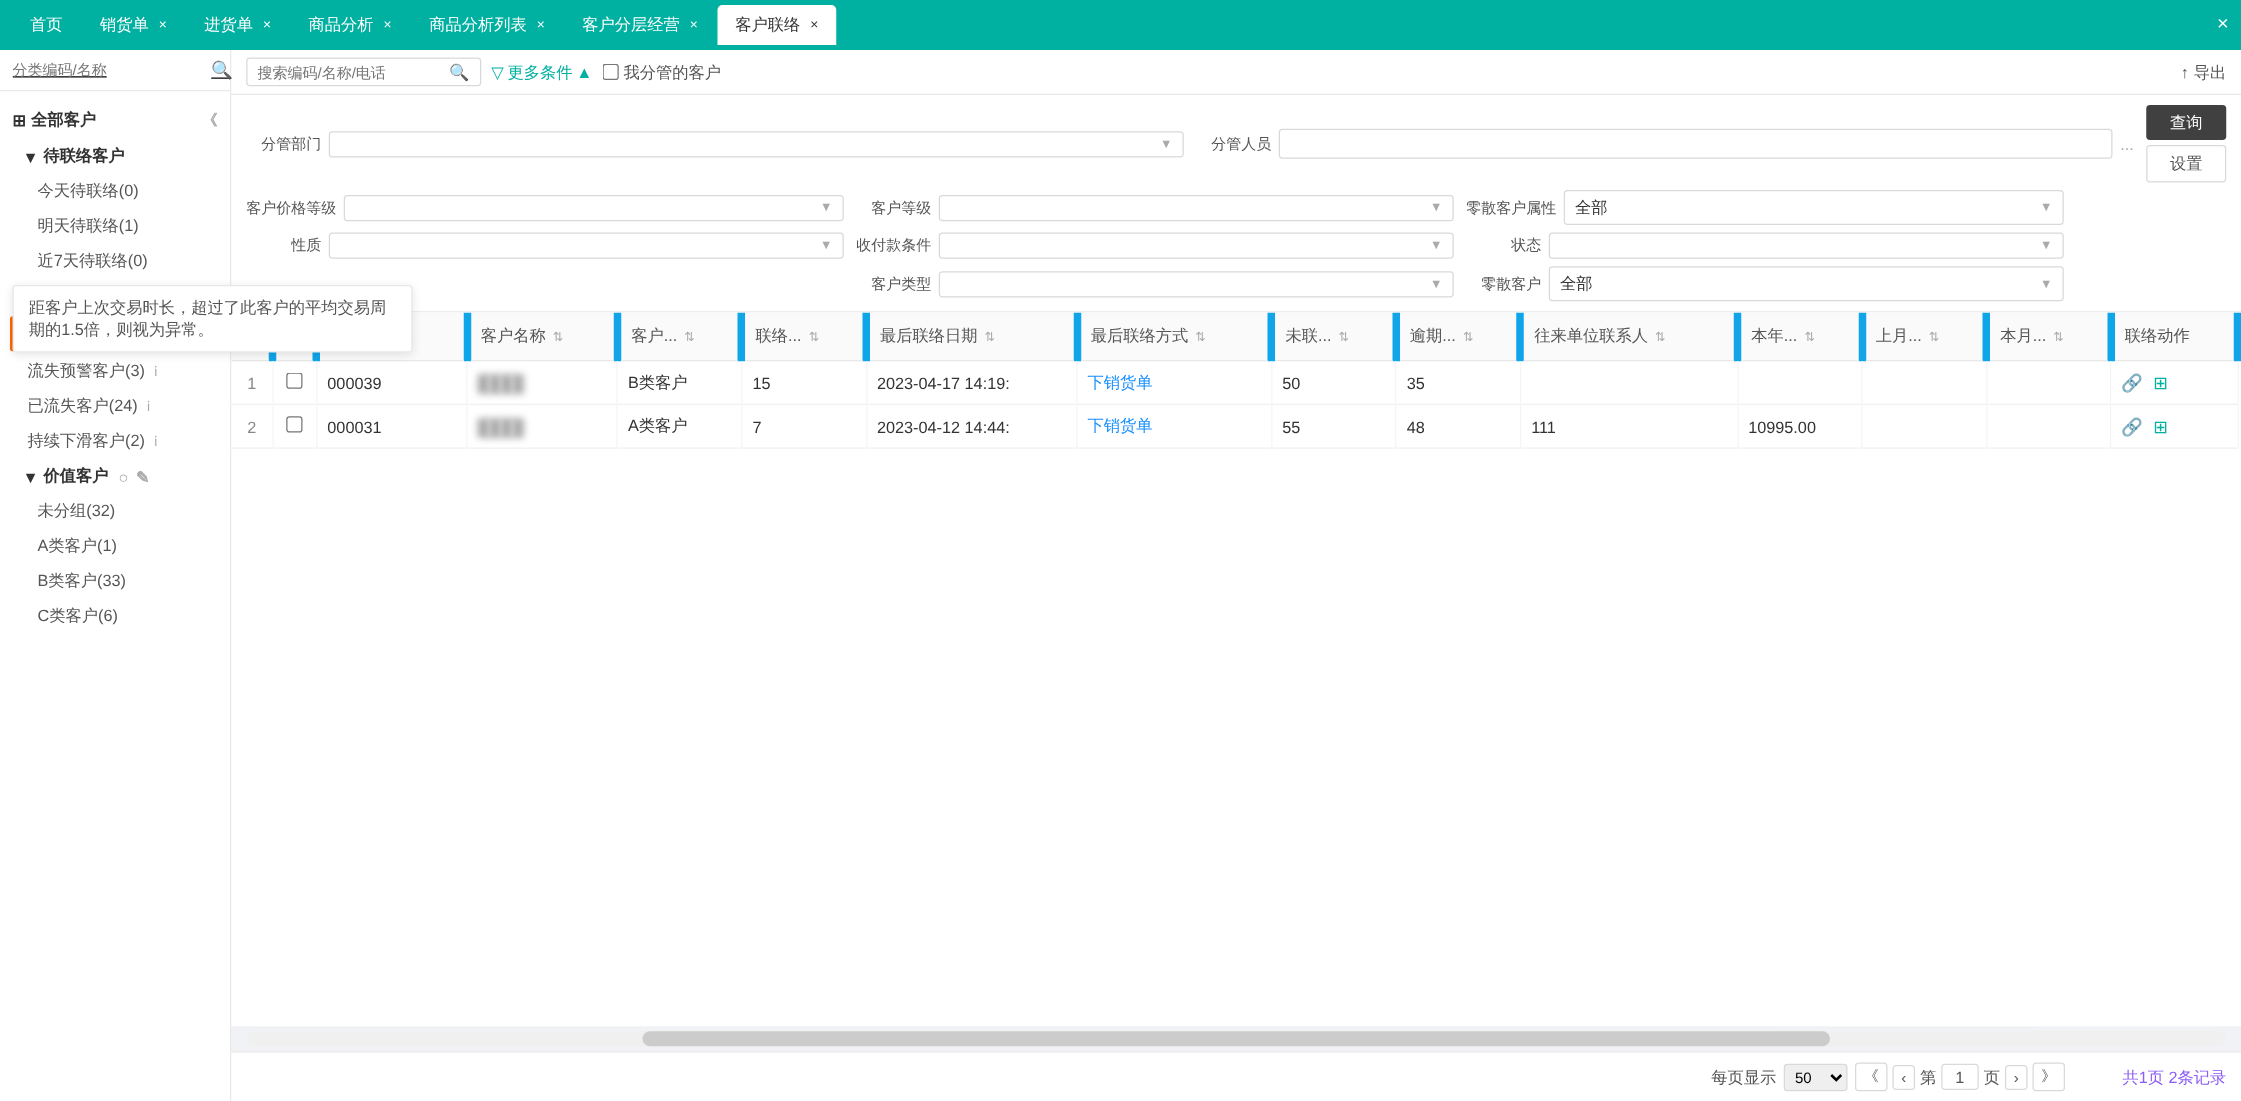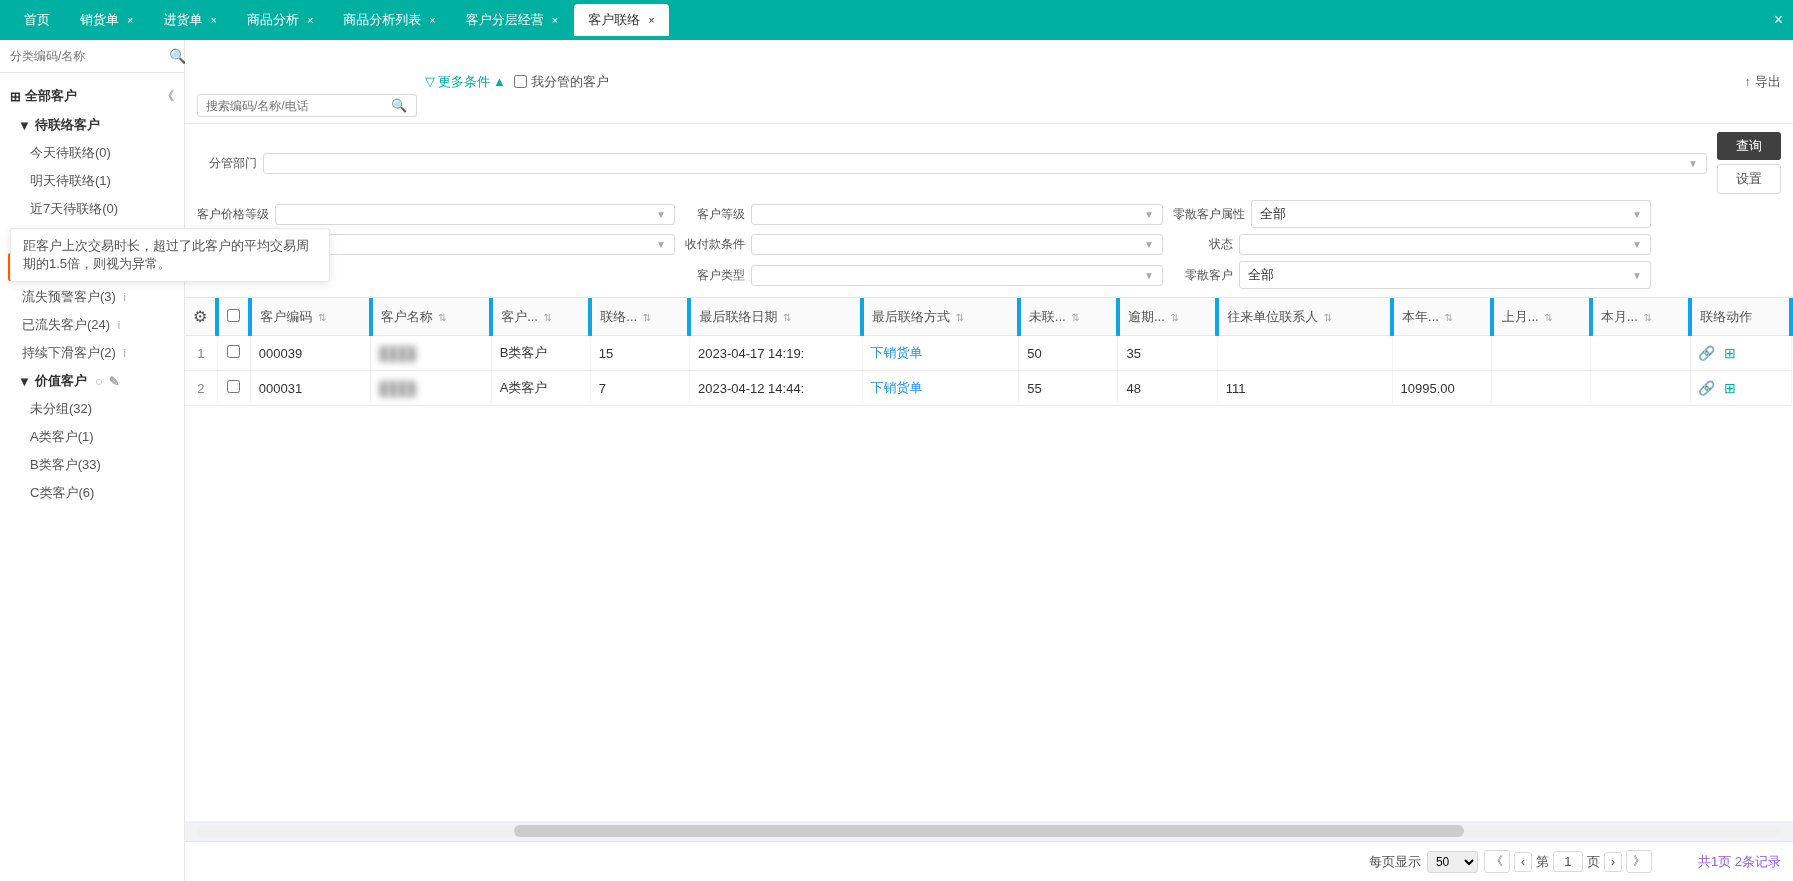--- a/index.html
+++ b/index.html
@@ -10,37 +10,37 @@
     .top-nav .nav-item { color: #fff; padding: 0 14px; height: 32px; display: flex; align-items: center; cursor: pointer; font-size: 13px; gap: 4px; }
     .top-nav .nav-item.active { background: #fff; color: #333; border-radius: 4px 4px 0 0; }
     .top-nav .nav-item .close-x { font-size: 11px; color: inherit; margin-left: 4px; }
     .top-nav .right-close { position: absolute; right: 10px; top: 50%; transform: translateY(-50%); color: #fff; cursor: pointer; font-size: 16px; }
 
     
     .main-layout { display: flex; height: calc(881px - 40px); }
 
     
     .sidebar { width: 185px; background: #fff; border-right: 1px solid #e8e8e8; display: flex; flex-direction: column; flex-shrink: 0; }
-    .sidebar-search { display: flex; align-items: center; padding: 8px 10px; border-bottom: 1px solid #e8e8e8; gap: 4px; }
+    .sidebar-search { display: flex; align-items: center; padding: 8px 10px; border-bottom: 1px solid #e8e8e8; gap: 4px; text-decoration: underline; }
     .sidebar-search input { flex: 1; border: none; outline: none; font-size: 12px; color: #333; }
     .sidebar-search .search-icon { color: #aaa; font-size: 14px; cursor: pointer; }
     .sidebar-tree { flex: 1; overflow-y: auto; padding: 8px 0; }
     .sidebar-tree .tree-root { display: flex; align-items: center; padding: 6px 10px; font-weight: bold; color: #333; gap: 4px; cursor: pointer; }
     .sidebar-tree .collapse-btn { color: #aaa; font-size: 12px; margin-left: auto; cursor: pointer; }
     .sidebar-tree .tree-group { padding-left: 8px; }
     .sidebar-tree .tree-group-title { display: flex; align-items: center; padding: 5px 10px; color: #333; font-weight: bold; cursor: pointer; gap: 4px; }
     .sidebar-tree .tree-item { padding: 5px 10px 5px 22px; color: #555; cursor: pointer; font-size: 12px; }
     .sidebar-tree .tree-item.highlight { background: #ff6600; color: #fff; border-radius: 2px; }
 
     
     .content { flex: 1; display: flex; flex-direction: column; overflow: hidden; }
 
     
     .filter-bar { background: #fff; border-bottom: 1px solid #e8e8e8; padding: 6px 12px; display: flex; align-items: center; gap: 8px; }
-    .filter-search { display: flex; align-items: center; border: 1px solid #d9d9d9; border-radius: 3px; padding: 3px 8px; gap: 4px; width: 220px; margin-top: 48px; }
+    .filter-search { display: flex; align-items: center; border: 1px solid #d9d9d9; border-radius: 3px; padding: 3px 8px; gap: 4px; width: 188px; }
     .filter-search input { border: none; outline: none; font-size: 12px; flex: 1; }
     .filter-search .search-icon { color: #aaa; }
     .filter-more { display: flex; align-items: center; gap: 3px; color: #00b0a0; cursor: pointer; font-size: 12px; }
     .filter-checkbox { display: flex; align-items: center; gap: 4px; font-size: 12px; color: #555; cursor: pointer; }
     .export-btn { margin-left: auto; display: flex; align-items: center; gap: 4px; color: #555; cursor: pointer; font-size: 12px; }
 
     
     .advanced-filter { background: #fff; border-bottom: 1px solid #e8e8e8; padding: 8px 12px; }
     .filter-row { display: flex; align-items: center; gap: 10px; margin-bottom: 6px; }
     .filter-row:last-child { margin-bottom: 0; }
@@ -51,21 +51,21 @@
     .filter-input { flex: 1; border: 1px solid #d9d9d9; border-radius: 3px; padding: 4px 8px; font-size: 12px; color: #333; }
     .filter-dots { color: #aaa; cursor: pointer; }
     .query-btn { background: #404040; color: #fff; border: none; border-radius: 3px; padding: 5px 18px; cursor: pointer; font-size: 13px; white-space: nowrap; }
     .set-btn { background: #fff; color: #555; border: 1px solid #d9d9d9; border-radius: 3px; padding: 5px 18px; cursor: pointer; font-size: 13px; white-space: nowrap; }
     .filter-actions { display: flex; flex-direction: column; gap: 4px; }
 
     
     .table-container { flex: 1; overflow: auto; background: #fff; }
     table { width: 100%; border-collapse: collapse; font-size: 12px; }
     thead tr { background: #fafafa; border-bottom: 1px solid #e8e8e8; }
-    thead th { padding: 9px 8px; color: #555; font-weight: normal; text-align: left; border-right: 4px solid #0ea5e9; white-space: nowrap; position: relative; margin-left: 45px; }
+    thead th { padding: 9px 8px; color: #555; font-weight: normal; text-align: left; border-right: 6px solid #0ea5e9; white-space: nowrap; position: relative; margin-left: 45px; }
     thead th .sort-icon { color: #aaa; margin-left: 2px; font-size: 10px; }
     tbody tr { border-bottom: 1px solid #f0f0f0; }
     tbody td { padding: 8px 8px; color: #333; border-right: 1px solid #f5f5f5; white-space: nowrap; }
     .checkbox-col { width: 30px; text-align: center; }
     .num-col { width: 30px; text-align: center; color: #888; }
     .action-icons { display: flex; gap: 8px; }
     .action-icon { color: #00b0a0; cursor: pointer; font-size: 14px; }
     .link-text { color: #1890ff; cursor: pointer; }
     .settings-icon { color: #555; cursor: pointer; font-size: 16px; }
 
@@ -216,20 +216,25 @@
 
     <div class="advanced-filter">
 
       <div class="filter-row">
         <div class="filter-field">
           <label>分管部门</label>
           <div class="filter-select">
             <span></span>
             <span class="arrow">▼</span>
           </div>
+        </div>
+        <div class="filter-field">
+          <label>分管人员</label>
+          <input class="filter-input" style="flex: 1 1 0%;">
+          <span class="filter-dots">...</span>
         </div>
         <div class="filter-actions">
           <button class="query-btn">查询</button>
           <button class="set-btn">设置</button>
         </div>
       </div>
 
       <div class="filter-row">
         <div class="filter-field">
           <label>客户价格等级</label>

